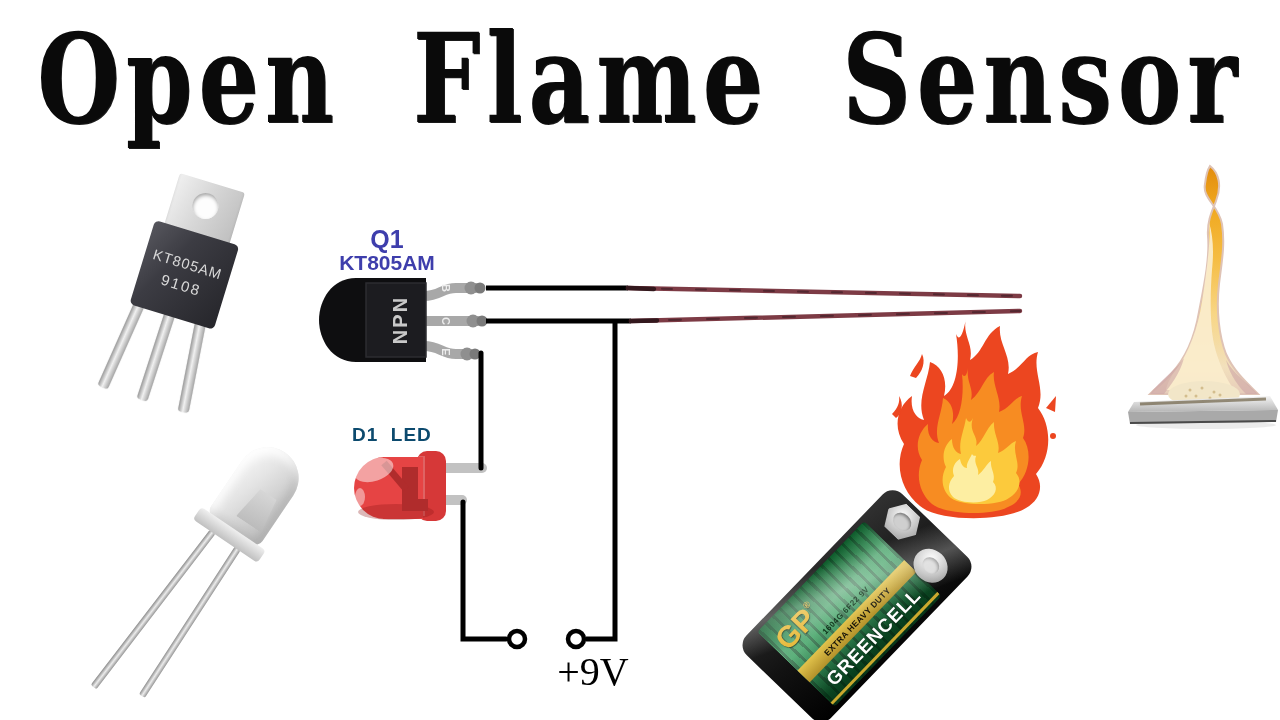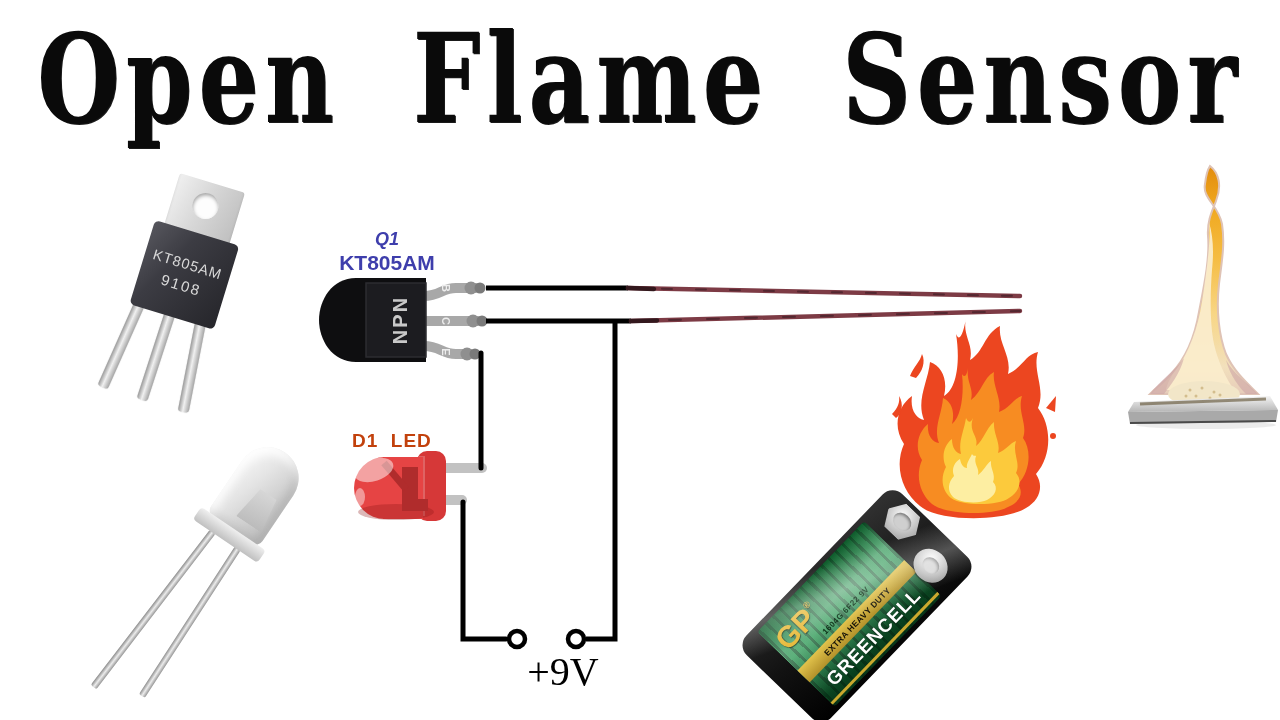--- a/index.html
+++ b/index.html
@@ -9,31 +9,31 @@
 
   
   .title{position:absolute;top:6px;left:50%;transform:translateX(-50%) scaleY(1.30);
          transform-origin:top center;font-family:"DejaVu Serif",serif;font-weight:bold;
          font-size:95px;letter-spacing:6px;word-spacing:34px;color:#0a0a0a;white-space:nowrap;
          text-shadow:1px 1px 0 #1a1a1a;}
 
   
   .lbl-q1{position:absolute;left:312px;top:228px;width:150px;text-align:center;
           color:#3e3eac;font-weight:bold;line-height:23px;}
-  .lbl-q1 .ref{display:block;font-size:18px;font-style:italic;}
+  .lbl-q1 .ref{display:block;font-size:25px;}
   .lbl-q1 .part{display:block;font-size:21px;}
   .lbl-npn{position:absolute;left:372px;top:292px;width:56px;height:56px;display:flex;
            align-items:center;justify-content:center;transform:rotate(-90deg);
            color:#c9c9c9;font-size:20px;font-weight:bold;letter-spacing:2px;}
   .lbl-d1{position:absolute;left:352px;top:424px;font-size:19px;font-weight:bold;
-          color:#c2410c;letter-spacing:1px;white-space:pre;margin-top:6px;}
+          color:#0c4a6e;letter-spacing:1px;white-space:pre;}
   .lbl-v{position:absolute;top:648px;text-align:center;font-family:"Liberation Serif",serif;
          font-size:40px;color:#000;}
   .lbl-neg{left:452px;width:100px;}
-  .lbl-pos{left:508px;width:110px;}
+  .lbl-pos{left:538px;width:110px;}
 
   
   .photo-transistor{left:88px;top:178px;width:220px;height:220px;}
   .t-assembly{position:absolute;left:34px;top:2px;width:140px;height:210px;
               transform:rotate(17deg);transform-origin:70px 70px;}
   .t-tab{position:absolute;left:36px;top:0;width:68px;height:56px;border-radius:3px;
          background:linear-gradient(105deg,#f0f0f0 0%,#d8d8d8 45%,#bfbfbf 100%);
          box-shadow:inset 0 -2px 3px rgba(0,0,0,.12);}
   .t-hole{position:absolute;left:21px;top:11px;width:26px;height:26px;border-radius:50%;
           background:#fdfdfd;box-shadow:inset 1px 2px 4px rgba(0,0,0,.35),inset -1px -1px 2px rgba(255,255,255,.85);}

